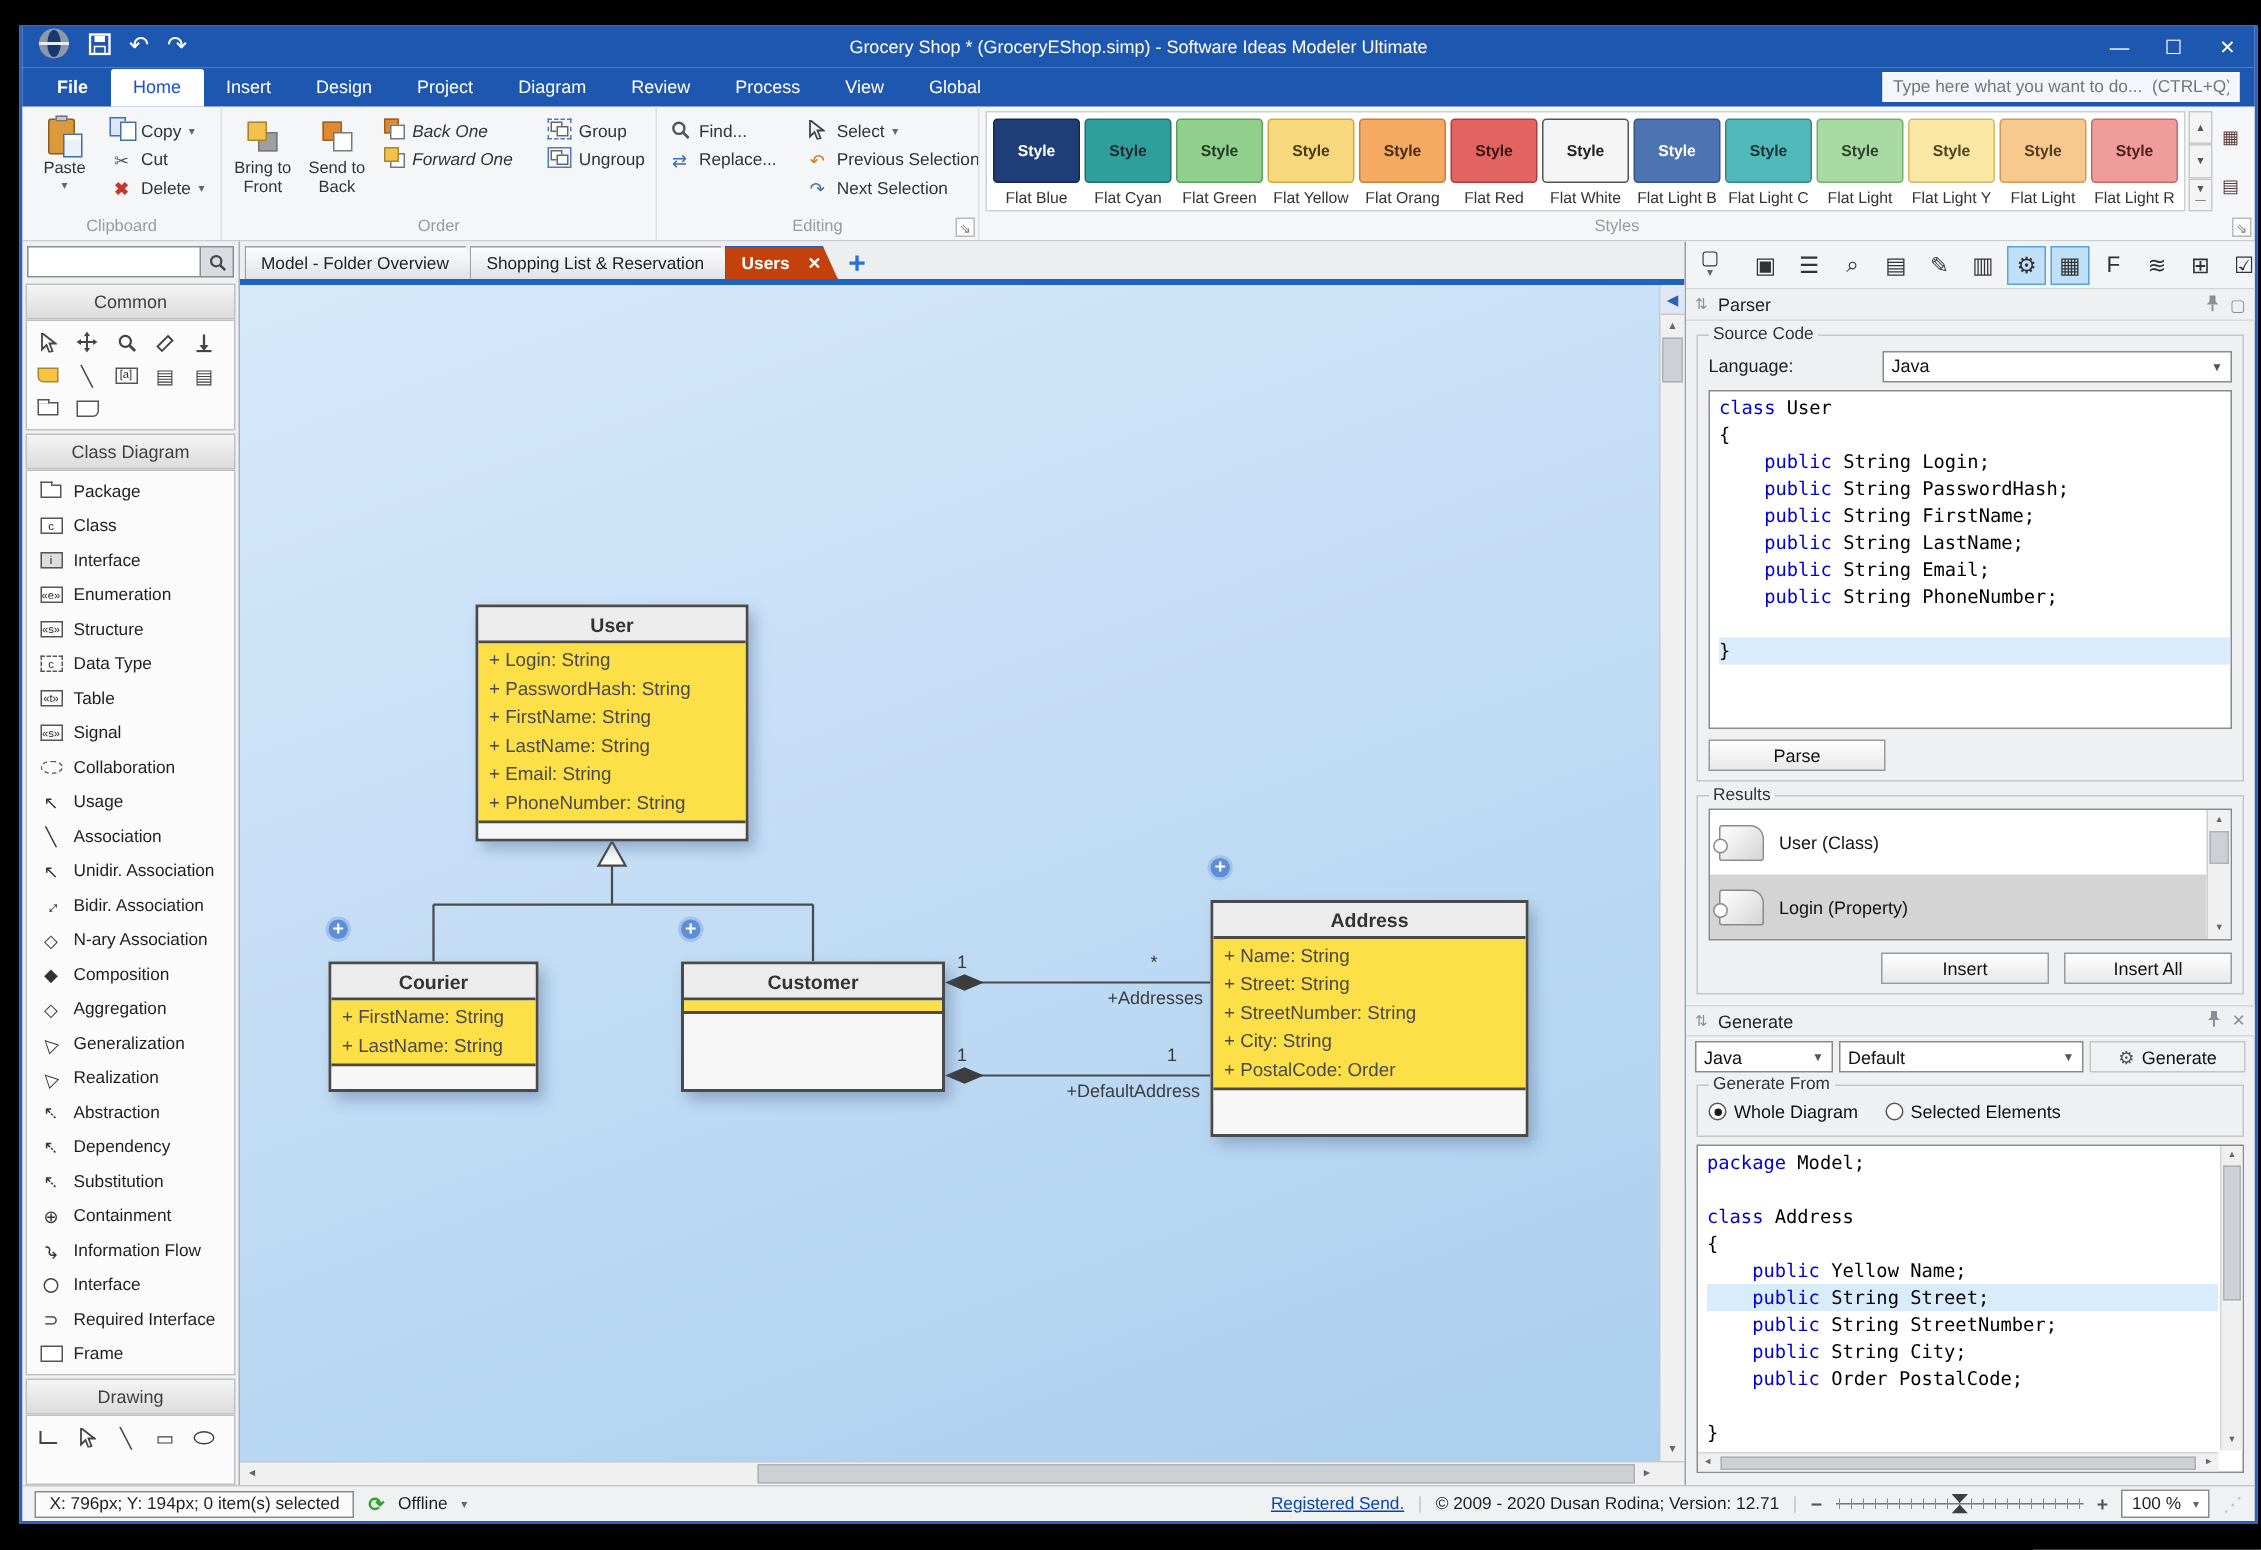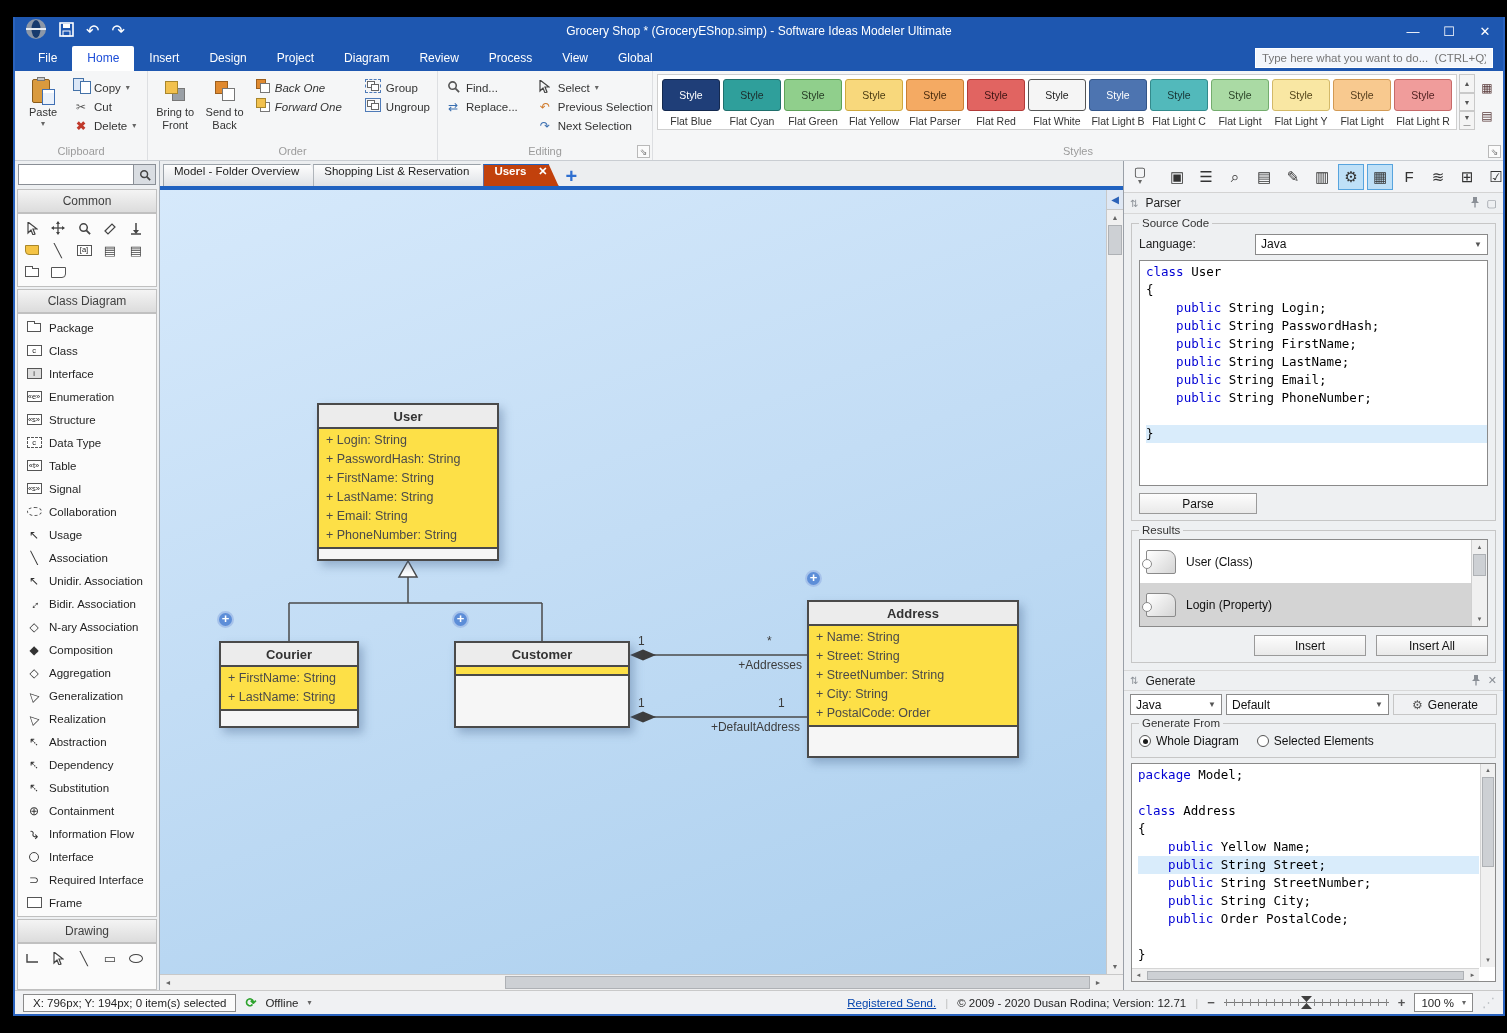--- a/index.html
+++ b/index.html
@@ -12,21 +12,21 @@
   .titlebar { height:28px; background:#1e57b0; display:flex; align-items:center; color:#fff; position:relative; flex:none; }
   .qicons { display:flex; align-items:center; gap:12px; padding-left:10px; z-index:2; }
   .qicon { color:#fff; font-size:16px; line-height:1; }
   .win-title { position:absolute; left:0; right:0; text-align:center; font-size:12px; color:#fff; }
   .winbtns { margin-left:auto; display:flex; z-index:2; }
   .winbtn { width:36px; height:26px; display:flex; align-items:center; justify-content:center; color:#fff; font-size:13px; }
 
   
   .menubar { height:26px; background:#1e57b0; display:flex; align-items:flex-end; padding-left:8px; position:relative; flex:none; }
   .menu-tab { color:#fff; font-size:12px; padding:5px 15px 6px; cursor:default; }
-  .menu-tab.file { font-weight:normal; }
+  .menu-tab.file { font-weight:bold; }
   .menu-tab.active { background:#fff; color:#1d4ed8; border-radius:2px 2px 0 0; }
   .assist { position:absolute; right:10px; top:3px; width:238px; height:20px; background:#f3f6fb; border:1px solid #ffffff;
             font-size:11.5px; color:#8a8f96; padding:0 6px; font-family:"Liberation Sans",sans-serif; }
 
   
   .ribbon { height:90px; background:#f5f6f7; border-bottom:1px solid #c9cdd2; display:flex; flex:none; }
   .rgroup { position:relative; display:flex; flex-direction:column; padding:3px 4px 0 4px; }
   .rgroup + .rgroup { border-left:1px solid #dddfe2; }
   .rgroup-label { margin-top:auto; text-align:center; font-size:11px; color:#9b9b9b; padding:1px 0 3px; }
   .rbody { display:flex; gap:3px; }
@@ -61,22 +61,22 @@
   .group-ic { width:16px; height:14px; border:1px dashed #4f7bb8; position:relative; display:inline-block; }
   .group-ic::before, .group-ic::after { content:""; position:absolute; width:6px; height:5px; border:1px solid #666; background:#fff; }
   .group-ic::before { left:1px; top:1px; } .group-ic::after { right:1px; bottom:1px; }
   .red-x { color:#c0392b; font-weight:bold; }
   .orange-a { color:#d07a2a; } .blue-a { color:#3a6fb0; }
 
   
   .styles-body { display:flex; align-items:stretch; gap:2px; }
   .styles-gallery { background:#fff; border:1px solid #cfcfcf; display:flex; padding:4px 4px 2px; gap:3px; }
   .style-item { width:58px; text-align:center; }
-  .style-swatch { height:32px; border-radius:3px; border:1px solid; display:flex; align-items:center; justify-content:center;
-                  font-size:10.5px; font-weight:normal; }
+  .style-swatch { height:43px; border-radius:3px; border:1px solid; display:flex; align-items:center; justify-content:center;
+                  font-size:10.5px; font-weight:bold; }
   .style-name { font-size:10.5px; color:#333; margin-top:4px; white-space:nowrap; overflow:hidden; }
   .gal-arrows { display:flex; flex-direction:column; width:16px; }
   .gal-arrows span { flex:1; border:1px solid #c9c9c9; background:#f4f4f4; font-size:7px; color:#555; display:flex; align-items:center; justify-content:center; }
   .gal-extra { display:flex; flex-direction:column; justify-content:space-around; width:20px; align-items:center; color:#5a3b3b; font-size:12px; }
 
   
   .content { flex:1; display:flex; min-height:0; }
 
   
   .toolbox { width:145px; flex:none; background:#eef0f2; border-right:1px solid #a9b0b8; display:flex; flex-direction:column; overflow:hidden; }
@@ -98,21 +98,21 @@
   .g-ellipse { display:inline-block; width:15px; height:9px; border:1px dashed #555; border-radius:50%; }
   .g-circle { display:inline-block; width:10px; height:10px; border:1px solid #444; border-radius:50%; }
   .g-oval { display:inline-block; width:14px; height:9px; border:1px solid #444; border-radius:50%; }
   .g-shape { display:inline-block; width:14px; height:10px; background:#f5c445; border:1px solid #a9872a; border-radius:0 0 0 4px; }
   .rot45 { display:inline-block; transform:rotate(45deg); }
   .rotm45 { display:inline-block; transform:rotate(-45deg); }
 
   
   .canvas-col { flex:1; min-width:0; display:flex; flex-direction:column; background:#e8eaec; }
   .tabbar { height:25px; flex:none; display:flex; align-items:flex-end; background:#eceef0; padding-left:3px; }
-  .dtab { height:22px; display:flex; align-items:flex-start; padding:0 20px 0 10px; font-size:11.5px; color:#222;
+  .dtab { height:22px; display:flex; align-items:center; padding:0 20px 0 10px; font-size:11.5px; color:#222;
          background:linear-gradient(#fdfdfd,#dfe2e6); border:1px solid #9aa1a8; border-bottom:none;
          clip-path:polygon(0 0, calc(100% - 10px) 0, 100% 100%, 0 100%); margin-right:-7px; white-space:nowrap; }
   .dtab.active { background:#c2410c; color:#fff; border-color:#2062c0; z-index:2; padding-right:10px;font-weight:bold; }
   .dtab.active .tclose { margin-left:12px; font-size:11px; color:#fff; }
   .plus-tab { color:#2e6fd0; font-weight:bold; font-size:20px; margin-left:14px; line-height:20px; }
   .canvas-strip { height:4px; background:#2062c0; flex:none; }
   .canvas-wrap { flex:1; position:relative; overflow:hidden;
                  background:linear-gradient(160deg,#d6e9fb 0%,#c3ddf5 45%,#abcfee 100%); }
   .vscroll { position:absolute; right:0; top:0; bottom:0; width:17px; background:#f0f0f0; border-left:1px solid #c8c8c8; display:flex; flex-direction:column; }
   .vs-collapse { height:20px; background:#dfe8f4; color:#2b62b8; font-size:10px; display:flex; align-items:center; justify-content:center; border-bottom:1px solid #c8c8c8; }
@@ -379,21 +379,21 @@
             <div class="style-item">
               <div class="style-swatch" style="background: rgb(144, 207, 140); color: rgb(38, 60, 37); border-color: rgb(93, 161, 88);">Style</div>
               <div class="style-name">Flat Green</div>
             </div>
             <div class="style-item">
               <div class="style-swatch" style="background: rgb(248, 216, 124); color: rgb(74, 59, 18); border-color: rgb(207, 169, 62);">Style</div>
               <div class="style-name">Flat Yellow</div>
             </div>
             <div class="style-item">
               <div class="style-swatch" style="background: rgb(244, 170, 99); color: rgb(74, 44, 14); border-color: rgb(201, 127, 51);">Style</div>
-              <div class="style-name">Flat Parser</div>
+              <div class="style-name">Flat Orang</div>
             </div>
             <div class="style-item">
               <div class="style-swatch" style="background: rgb(225, 100, 97); color: rgb(61, 20, 19); border-color: rgb(178, 58, 56);">Style</div>
               <div class="style-name">Flat Red</div>
             </div>
             <div class="style-item">
               <div class="style-swatch" style="background: rgb(245, 245, 245); color: rgb(34, 34, 34); border-color: rgb(85, 85, 85);">Style</div>
               <div class="style-name">Flat White</div>
             </div>
             <div class="style-item">

